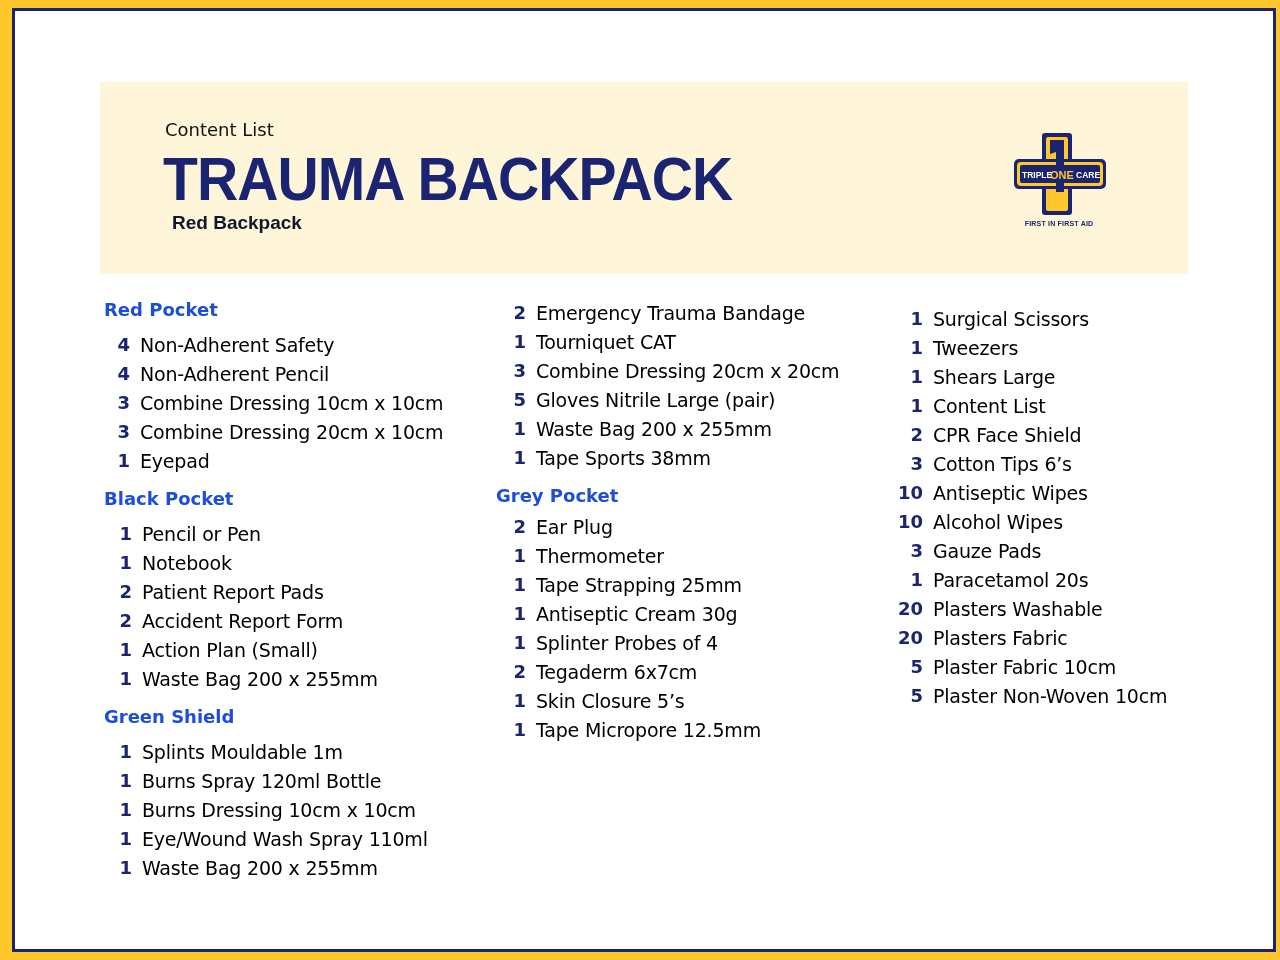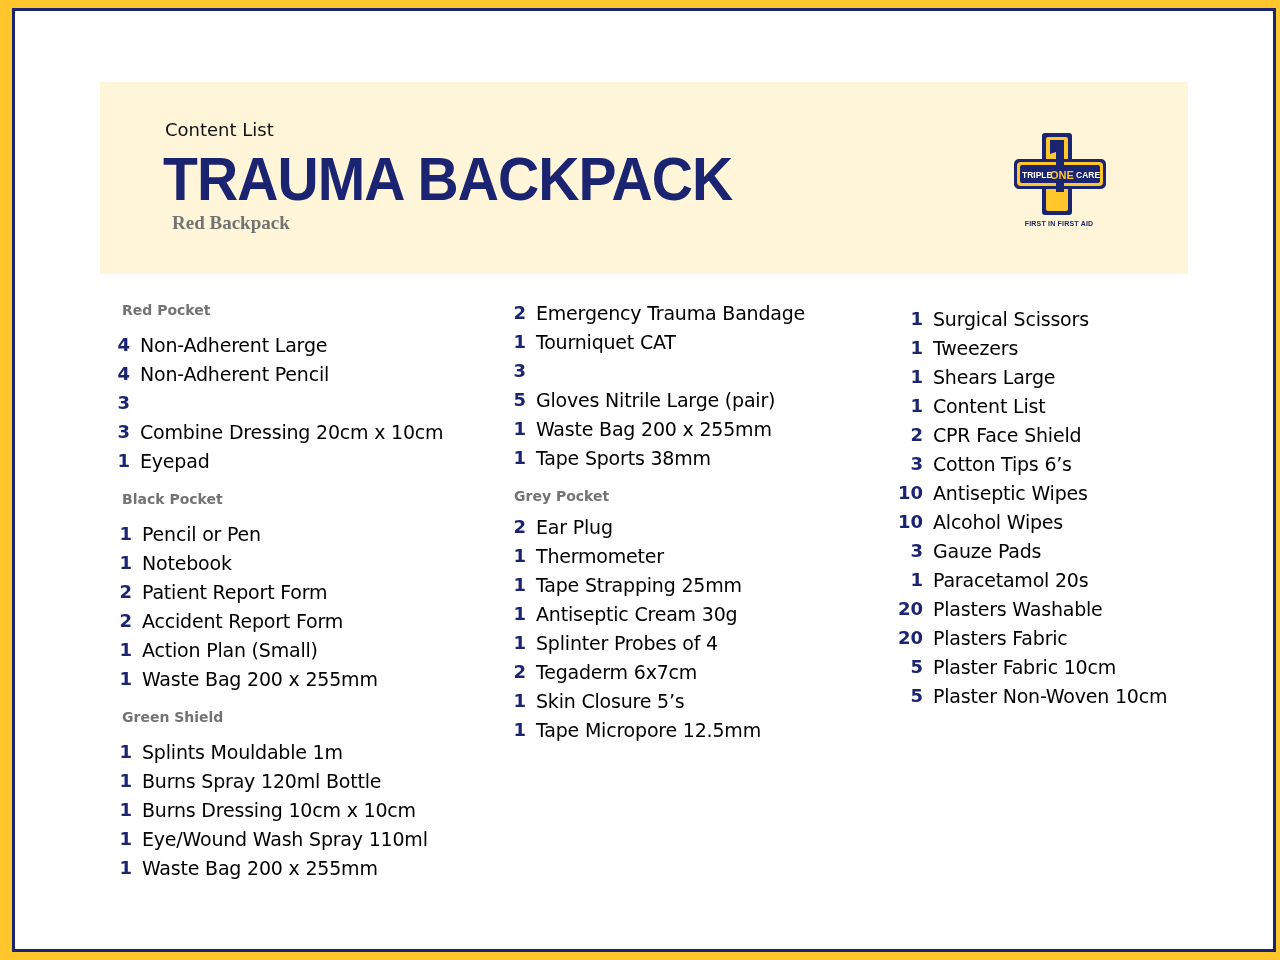--- a/index.html
+++ b/index.html
@@ -40,22 +40,22 @@
       font-family: "Liberation Sans", sans-serif;
       transform: scaleX(0.92);
       transform-origin: left center;
       line-height: 78px;
     }
     .variant {
       position: absolute;
       left: 72px; top: 130px;
       font-size: 19px;
       font-weight: bold;
-      color: #737373;
-      font-family: Liberation Serif, serif;
+      color: #0f172a;
+      font-family: Liberation Sans, sans-serif;
     }
     .logo {
       position: absolute;
       left: 912px; top: 50px;
       width: 96px; height: 100px;
     }
     .logo-tagline {
       position: absolute;
       left: 907px; top: 138px;
       width: 104px;
@@ -65,25 +65,24 @@
       color: #1B2470;
       letter-spacing: 0.2px;
     }
     .col {
       position: absolute;
       top: 296px;
     }
     .section-title {
       font-family: "DejaVu Sans", sans-serif;
       font-weight: bold;
-      font-size: 14px;
-      color: #737373;
+      font-size: 18px;
+      color: #1d4ed8;
       height: 28px;
       line-height: 28px;
-      margin-left: 18px;
     }
     .items { list-style: none; margin-top: 6px; margin-bottom: 10px; }
     .item {
       display: flex;
       align-items: center;
       height: 29px;
       font-family: "DejaVu Sans", sans-serif;
       font-size: 19px;
       color: #000;
     }
@@ -130,28 +129,29 @@
     </svg>
     <div class="logo-tagline">FIRST IN FIRST AID</div>
   </div>
 
   <div class="col col1" style="top:285px;left:89px;">
     <div class="section sec-red">
       <div class="section-title">Red Pocket</div>
       <ul class="items">
         <li class="item">
             <span class="qty">4</span>
-            <span class="label">Non-Adherent Large</span>
+            <span class="label">Non-Adherent Safety</span>
           </li>
         <li class="item">
             <span class="qty">4</span>
             <span class="label">Non-Adherent Pencil</span>
           </li>
         <li class="item">
             <span class="qty">3</span>
+            <span class="label">Combine Dressing 10cm x 10cm</span>
           </li>
         <li class="item">
             <span class="qty">3</span>
             <span class="label">Combine Dressing 20cm x 10cm</span>
           </li>
         <li class="item">
             <span class="qty">1</span>
             <span class="label">Eyepad</span>
           </li>
       </ul>
@@ -162,21 +162,21 @@
         <li class="item">
             <span class="qty">1</span>
             <span class="label">Pencil or Pen</span>
           </li>
         <li class="item">
             <span class="qty">1</span>
             <span class="label">Notebook</span>
           </li>
         <li class="item">
             <span class="qty">2</span>
-            <span class="label">Patient Report Form</span>
+            <span class="label">Patient Report Pads</span>
           </li>
         <li class="item">
             <span class="qty">2</span>
             <span class="label">Accident Report Form</span>
           </li>
         <li class="item">
             <span class="qty">1</span>
             <span class="label">Action Plan (Small)</span>
           </li>
         <li class="item">
@@ -218,20 +218,21 @@
         <li class="item">
             <span class="qty">2</span>
             <span class="label">Emergency Trauma Bandage</span>
           </li>
         <li class="item">
             <span class="qty">1</span>
             <span class="label">Tourniquet CAT</span>
           </li>
         <li class="item">
             <span class="qty">3</span>
+            <span class="label">Combine Dressing 20cm x 20cm</span>
           </li>
         <li class="item">
             <span class="qty">5</span>
             <span class="label">Gloves Nitrile Large (pair)</span>
           </li>
         <li class="item">
             <span class="qty">1</span>
             <span class="label">Waste Bag 200 x 255mm</span>
           </li>
         <li class="item">

